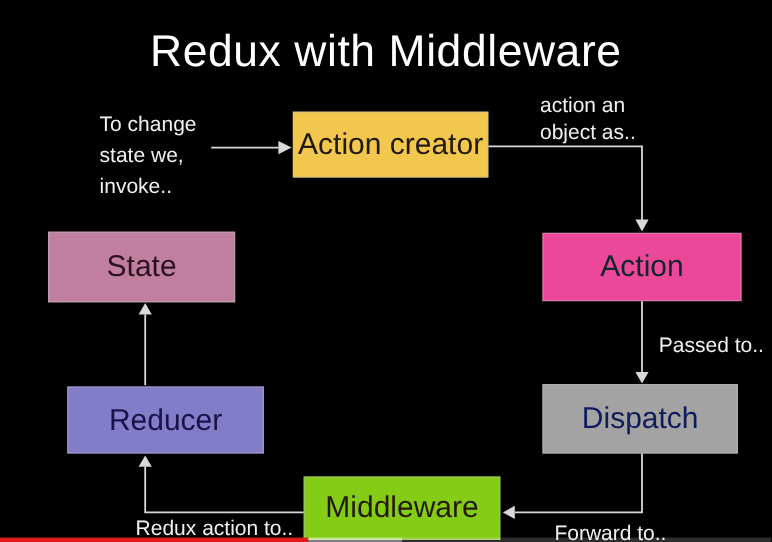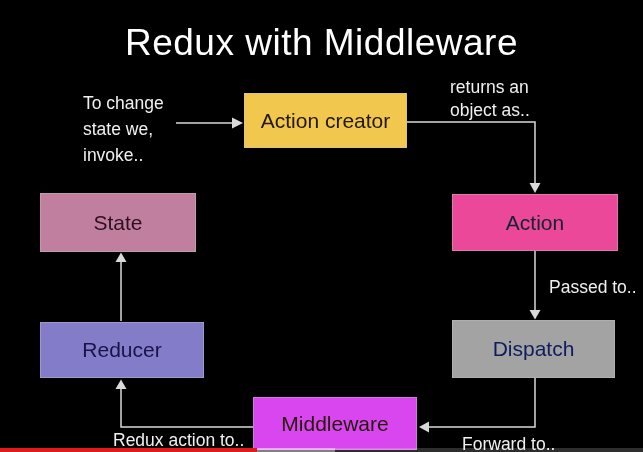--- a/index.html
+++ b/index.html
@@ -24,21 +24,21 @@
   }
   .arrows{position:absolute;left:0;top:0;z-index:2;}
   .arrows line,.arrows path{stroke:var(--arrow);stroke-width:1.5;fill:none;}
   .arrows polygon{fill:var(--arrow);stroke:none;}
   .node{
     position:absolute;z-index:1;
     display:flex;align-items:center;justify-content:center;
     border:1px solid rgba(190,190,190,.45);
     box-sizing:border-box;
   }
-  .node span{font-size:21px;}
+  .node span{font-size:25px;}
   .ann{
     position:absolute;z-index:2;
     color:var(--ann);
     font-size:17.5px;
     white-space:pre-line;
   }
   .ann.invoke{line-height:26px;}
   .ann.returns{line-height:23px;}
   .progress{
     position:absolute;left:0;top:448px;width:643px;height:4px;z-index:5;
@@ -87,36 +87,36 @@
   </div>
 
   <div class="node" style="left: 452px; top: 194px; width: 166px; height: 57px; background-color: #ec4899;">
     <span style="color: rgb(18, 36, 46);">Action</span>
   </div>
 
   <div class="node" style="left: 452px; top: 320px; width: 163px; height: 58px; background-color: #a3a3a3;">
     <span style="color: rgb(15, 28, 94);">Dispatch</span>
   </div>
 
-  <div class="node" style="left: 253px; top: 397px; width: 164px; height: 53px; background-color: #d946ef;">
+  <div class="node" style="left: 253px; top: 397px; width: 164px; height: 53px; background-color: #84cc16;">
     <span style="color: rgb(35, 27, 6);">Middleware</span>
   </div>
 
-  <div class="node" style="left: 40px; top: 322px; width: 164px; height: 56px; background-color: rgb(131, 124, 201);">
+  <div class="node" style="left: 56px; top: 322px; width: 164px; height: 56px; background-color: rgb(131, 124, 201);">
     <span style="color: rgb(25, 20, 72);">Reducer</span>
   </div>
 
   <div class="node" style="left: 40px; top: 193px; width: 156px; height: 59px; background-color: rgb(192, 127, 158);">
     <span style="color: rgb(45, 17, 32);">State</span>
   </div>
 
   <div class="ann invoke" style="left:83px;top:90px;">To change
 state we,
 invoke..</div>
-  <div class="ann returns" style="left:450px;top:76px;">returns an
+  <div class="ann returns" style="left:450px;top:76px;">action an
 object as..</div>
   <div class="ann" style="left:549px;top:277px;">Passed to..</div>
   <div class="ann" style="left:462px;top:434px;">Forward to..</div>
   <div class="ann" style="left:113px;top:430px;">Redux action to..</div>
 
   <div class="progress">
     <div class="seg played"></div>
     <div class="seg buffered"></div>
     <div class="seg track"></div>
   </div>

